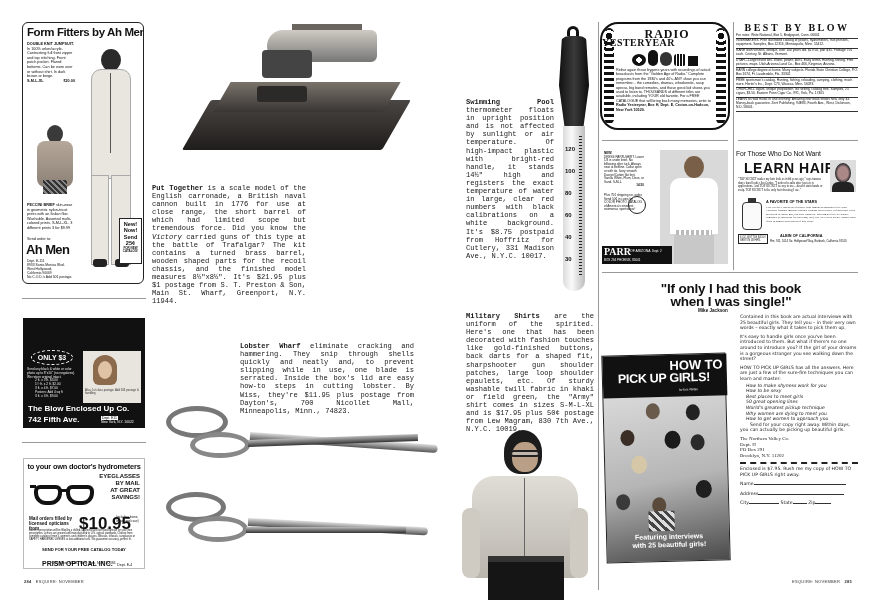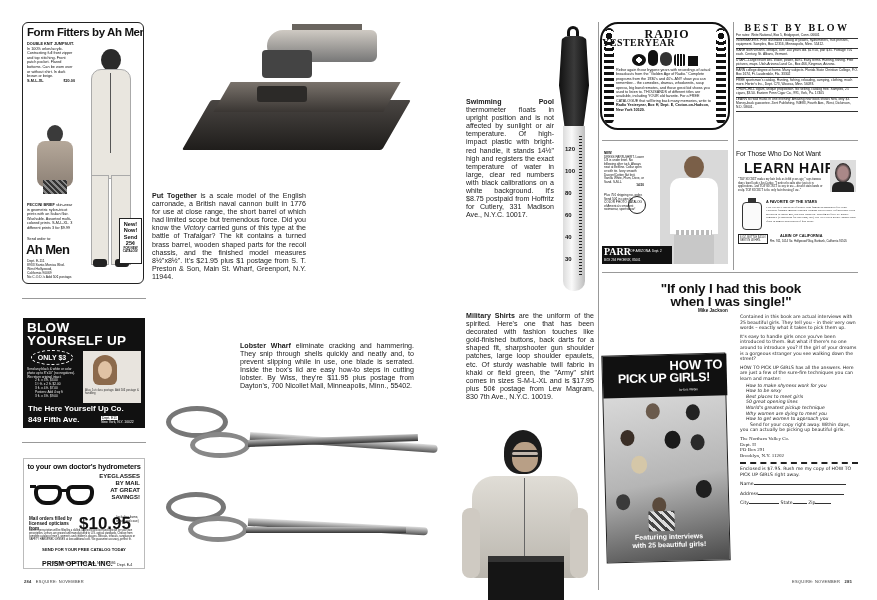--- a/index.html
+++ b/index.html
@@ -1,21 +1,21 @@
 <!DOCTYPE html>
 <html><head>
 <meta charset="utf-8">
 <style>
   * { box-sizing: border-box; margin: 0; padding: 0; }
   body { width: 877px; height: 600px; background: #fff; position: relative; overflow: hidden; font-family: "DejaVu Serif", serif; color: #111; }
   .abs { position: absolute; }
   .ad { border: 1px solid #222; background: #fff; overflow: hidden; }
   .sans { font-family: "Liberation Sans", sans-serif; }
   .serif { font-family: "Liberation Serif", serif; }
-  .body-copy { font-family: Liberation Sans, sans-serif; font-size: 7.1px; line-height: 8.1px; text-align: justify; color: #1a1a1a; }
+  .body-copy { font-family: Liberation Mono, monospace; font-size: 7.1px; line-height: 8.1px; text-align: justify; color: #1a1a1a; }
   .body-copy b { font-weight: bold; }
   .tiny { font-size: 3.8px; line-height: 4.6px; font-family: "Liberation Sans", sans-serif; }
   .rule { background: #999; height: 1px; }
   .vrule { background: #999; width: 1px; }
   .dash { border-top: 2px dashed #222; }
   .line-field { border-bottom: 1px solid #333; display: inline-block; }
 </style>
 </head>
 <body>
 
@@ -69,44 +69,43 @@
 
 <div class="abs" style="left:152px;top:22px;width:300px;height:132px;">
   <div class="abs" style="left:0;top:78px;width:200px;height:50px;background:linear-gradient(180deg,#4a4643,#1f1d1b);transform:skewX(-30deg);transform-origin:left bottom;left:30px;border-radius:2px;"></div>
   <div class="abs" style="left:70px;top:60px;width:170px;height:30px;background:linear-gradient(180deg,#7a736c,#3a3633);transform:skewX(-30deg);"></div>
   <div class="abs" style="left:115px;top:8px;width:110px;height:32px;background:linear-gradient(180deg,#cfcac3,#777);border-radius:16px 6px 6px 16px;"></div>
   <div class="abs" style="left:110px;top:28px;width:50px;height:28px;background:#444;border-radius:4px;"></div>
   <div class="abs" style="left:140px;top:2px;width:70px;height:6px;background:#6a655f;"></div>
   <div class="abs" style="left:105px;top:64px;width:50px;height:16px;background:#2c2a28;border-radius:3px;"></div>
 </div>
 
-<div class="abs body-copy" style="left:152px;top:192px;width:154px;">
+<div class="abs body-copy" style="left:152px;top:184px;width:154px;">
   <b>Put Together</b><span> is a scale model of the English carronade, a British naval cannon built in 1776 for use at close range, the short barrel of which had limited scope but tremendous force. Did you know the </span><i>Victory</i><span> carried guns of this type at the battle of Trafalgar? The kit contains a turned brass barrel, wooden shaped parts for the recoil chassis, and the finished model measures 8½"x8½". It's $21.95 plus $1 postage from S. T. Preston &amp; Son, Main St. Wharf, Greenport, N.Y. 11944.</span>
 </div>
 
 <div class="abs rule" style="left:22px;top:298px;width:124px;"></div>
 
 <div class="abs" style="left:23px;top:318px;width:122px;height:110px;background:#111;color:#fff;">
-  <div class="sans" style="font-size:13.5px;font-weight:bold;line-height:13px;padding:3px 4px 0 4px;letter-spacing:0.3px;">BLOW YOURSELF UP</div>
   <div class="abs sans" style="left:8px;top:32px;width:42px;height:15px;border:1px dashed #fff;border-radius:50%;font-size:7px;font-weight:bold;text-align:center;line-height:13px;">ONLY $3</div>
   <div class="abs tiny" style="left:4px;top:50px;width:50px;font-size:3.2px;line-height:3.8px;color:#eee;">
     <div>Send any black &amp; white or color photo up to 8"x10" (no negatives). We return original intact.</div>
     <div style="padding-left:8px;">2 ft. x 3 ft.  $3.00</div>
     <div style="padding-left:8px;">1½ ft. x 2 ft.  $2.00</div>
     <div style="padding-left:8px;">3 ft. x 4 ft.  $7.00</div>
     <div style="padding-left:8px;">Posters: Add 4 sq ft</div>
     <div style="padding-left:8px;">3 ft. x 3 ft.  $9.00</div>
   </div>
   <div class="abs" style="left:60px;top:33px;width:58px;height:52px;background:#e8e4de;">
     <div class="abs" style="left:10px;top:4px;width:24px;height:30px;border-radius:12px 12px 6px 6px;background:#8c6a4c;"></div>
     <div class="abs" style="left:15px;top:10px;width:14px;height:18px;border-radius:50%;background:#e0c2a4;"></div>
     <div class="abs tiny" style="left:2px;top:38px;width:54px;font-size:2.8px;line-height:3.2px;color:#333;">Also, 1st class postage. Add 50¢ postage &amp; handling</div>
   </div>
-  <div class="abs sans" style="left:5px;top:86px;font-size:8px;font-weight:bold;white-space:nowrap;">The Here Yourself Up Co.</div>
-  <div class="abs sans" style="left:5px;top:97px;font-size:8px;font-weight:bold;">849 Fifth Ave.</div>
+  <div class="abs sans" style="left:5px;top:86px;font-size:8px;font-weight:bold;white-space:nowrap;">The Blow Enclosed Up Co.</div>
+  <div class="abs sans" style="left:5px;top:97px;font-size:8px;font-weight:bold;">742 Fifth Ave.</div>
   <div class="abs tiny" style="left:78px;top:98px;width:42px;font-size:3.4px;line-height:4px;">
     <span style="background:#fff;color:#000;padding:0 1px;">Dept. E11</span>
     <div>New York, N.Y. 10022</div>
   </div>
 </div>
 
 <div class="abs rule" style="left:22px;top:442px;width:124px;"></div>
 
 <div class="abs ad" style="left:23px;top:458px;width:122px;height:111px;border-color:#bbb;">
   <div class="sans" style="font-size:7.4px;font-weight:bold;text-align:center;padding-top:3px;letter-spacing:-0.2px;">to your own doctor's hydrometers</div>
@@ -133,21 +132,21 @@
   </div>
   <div class="abs tiny" style="left:0;top:102px;width:120px;text-align:center;font-size:3.6px;">135 West 41 St., New York, N. Y. 10036</div>
 </div>
 
 <div class="abs sans" style="left:24px;top:579px;font-size:4px;letter-spacing:0.3px;color:#333;">
   <span style="font-weight:bold;">284</span>&nbsp;&nbsp;
   <span>ESQUIRE: NOVEMBER</span>
 </div>
 
 <div class="abs body-copy" style="left:240px;top:342px;width:174px;">
-  <b>Lobster Wharf</b><span> eliminate cracking and hammering. They snip through shells quickly and neatly and, to prevent slipping while in use, one blade is serrated. Inside the box's lid are easy how-to steps in cutting lobster. By Wiss, they're $11.95 plus postage from Dayton's, 700 Nicollet Mall, Minneapolis, Minn., 55402.</span>
+  <b>Lobster Wharf</b><span> eliminate cracking and hammering. They snip through shells quickly and neatly and, to prevent slipping while in use, one blade is serrated. Inside the box's lid are easy how-to steps in cutting lobster. By Wiss, they're $11.95 plus postage from Dayton's, 700 Nicollet Mall, Minneapolis, Minn., 74823.</span>
 </div>
 
 <div class="abs" style="left:160px;top:392px;width:290px;height:180px;">
   <div class="abs" style="left:6px;top:14px;width:62px;height:32px;border:5px solid #777;border-radius:50%;"></div>
   <div class="abs" style="left:30px;top:40px;width:60px;height:26px;border:5px solid #888;border-radius:50%;"></div>
   <div class="abs" style="left:90px;top:40px;width:188px;height:8px;background:linear-gradient(180deg,#ddd,#555);transform:rotate(4deg);transform-origin:left center;border-radius:0 8px 8px 0;"></div>
   <div class="abs" style="left:88px;top:48px;width:170px;height:7px;background:linear-gradient(180deg,#bbb,#333);transform:rotate(-2deg);transform-origin:left center;"></div>
   <div class="abs" style="left:6px;top:100px;width:60px;height:30px;border:5px solid #777;border-radius:50%;"></div>
   <div class="abs" style="left:28px;top:124px;width:60px;height:26px;border:5px solid #888;border-radius:50%;"></div>
   <div class="abs" style="left:88px;top:126px;width:180px;height:8px;background:linear-gradient(180deg,#ddd,#555);transform:rotate(3deg);transform-origin:left center;border-radius:0 8px 8px 0;"></div>

